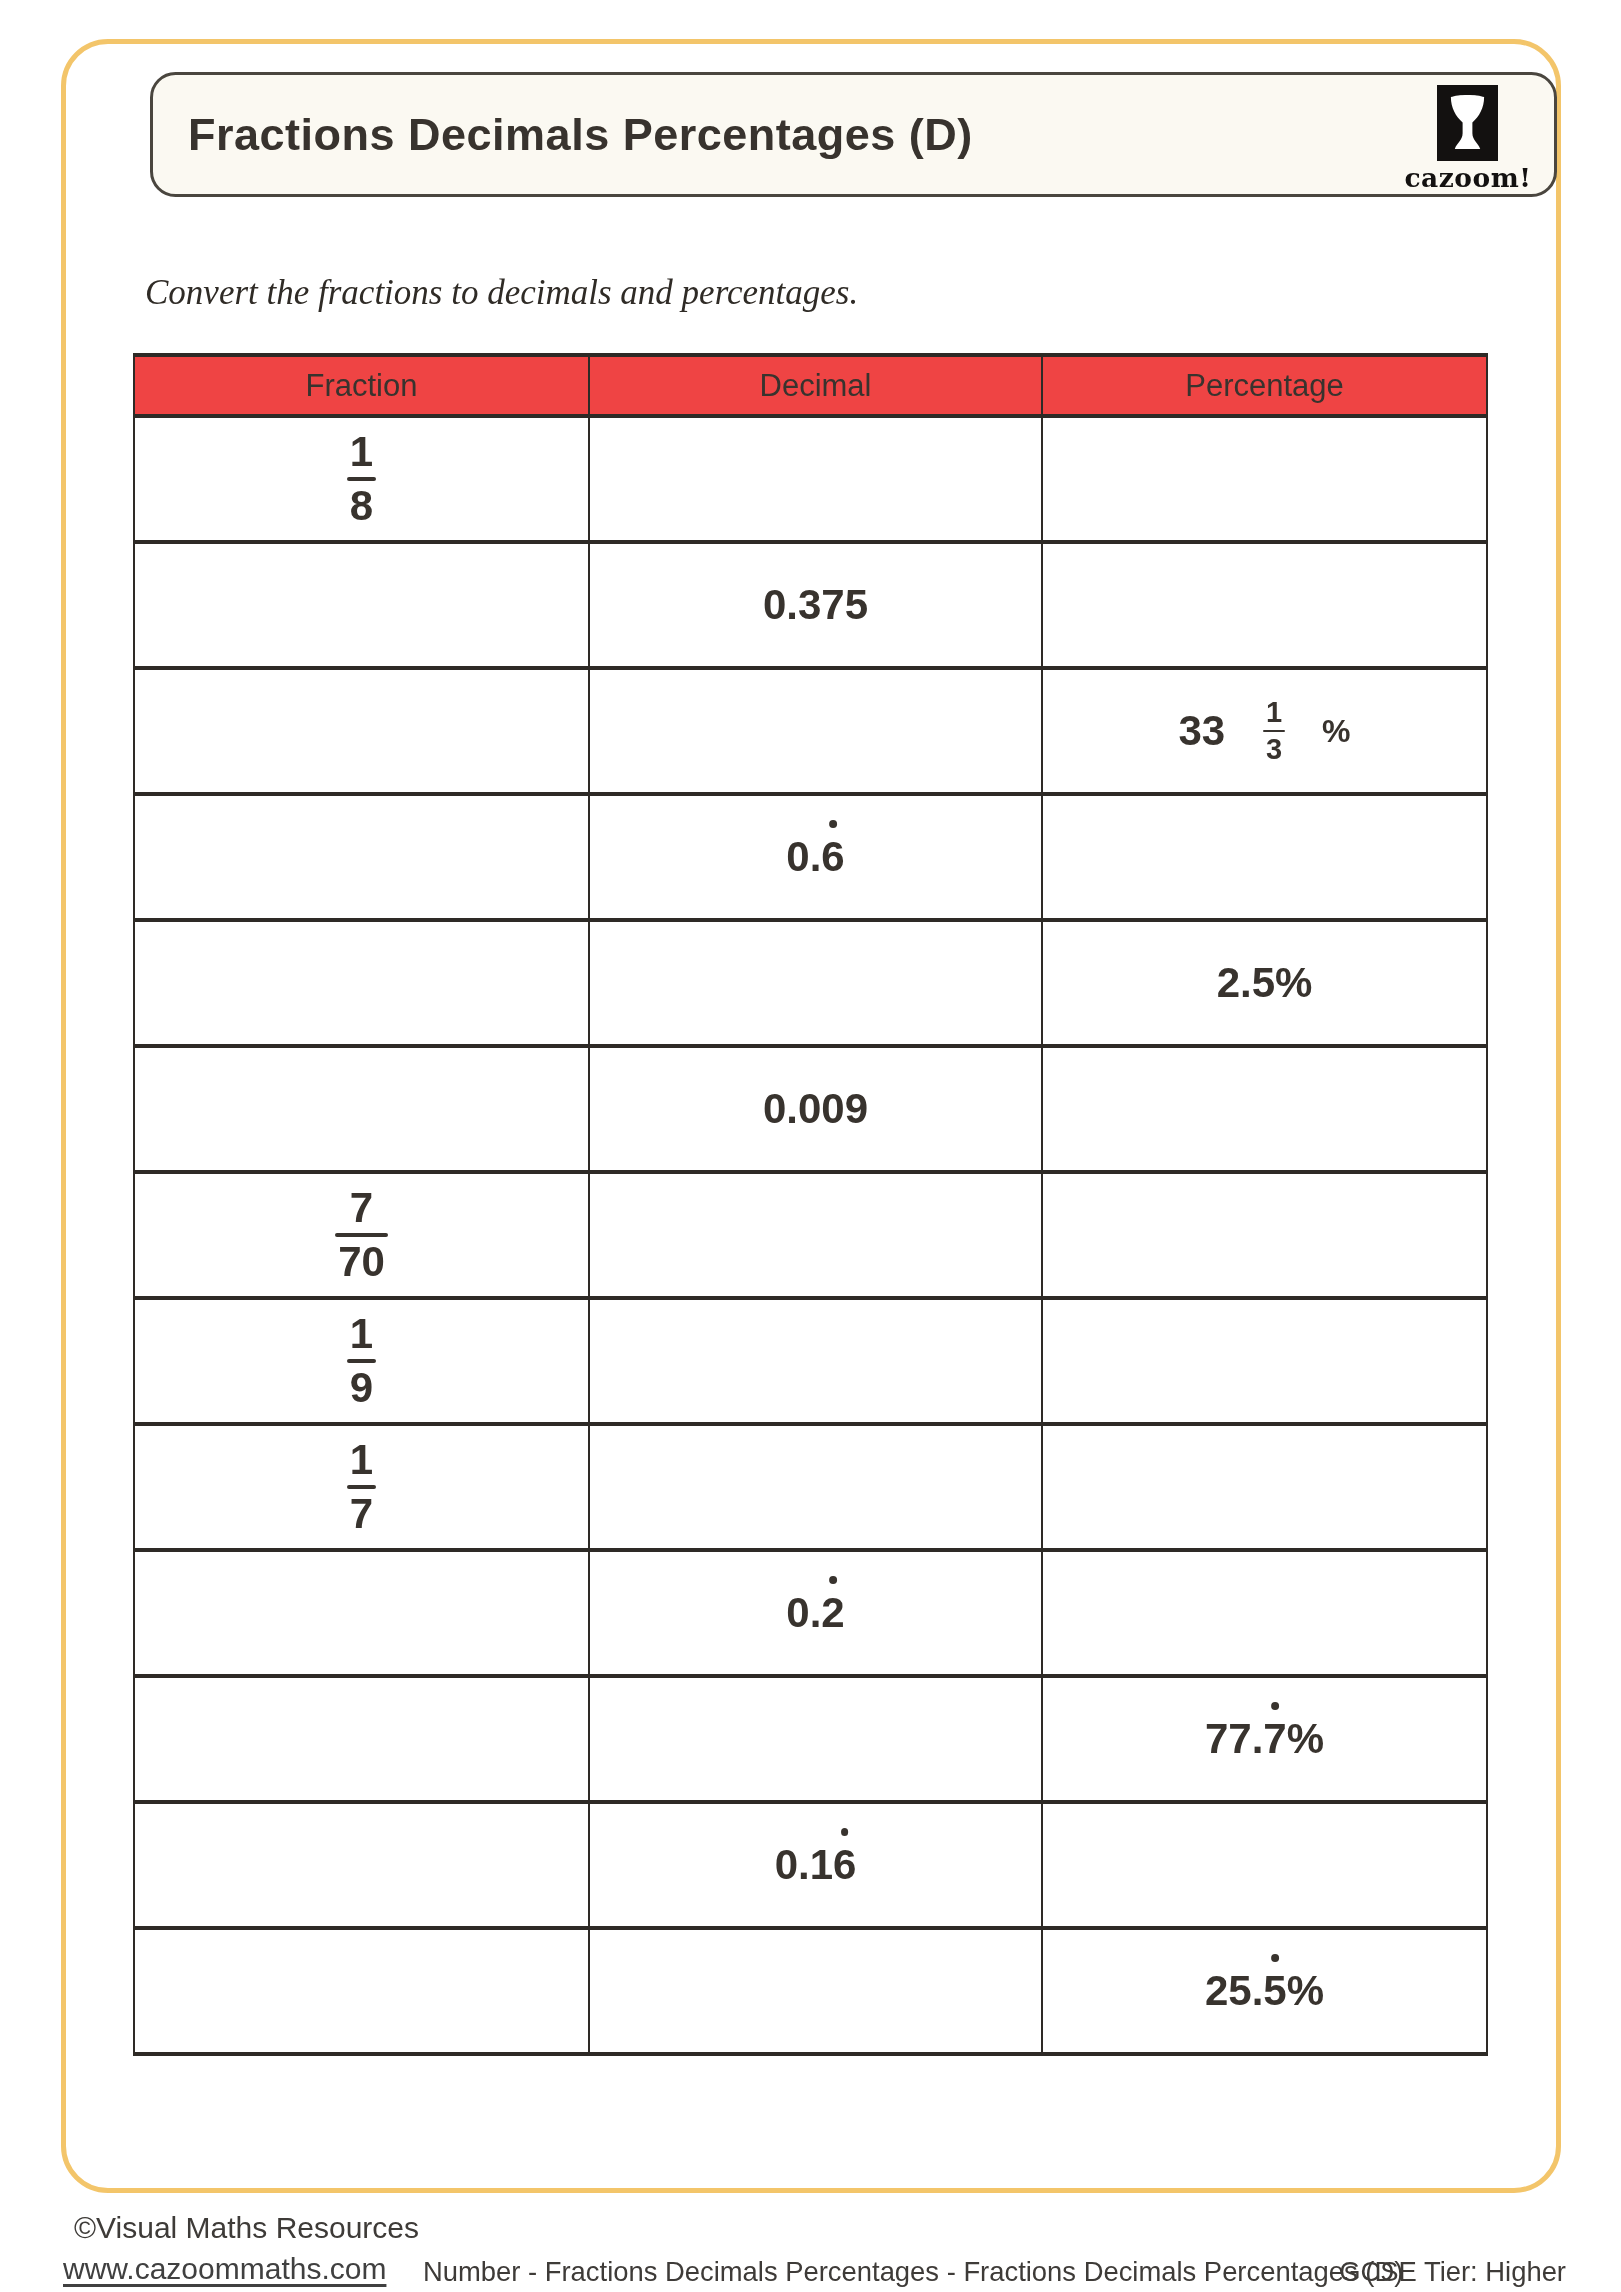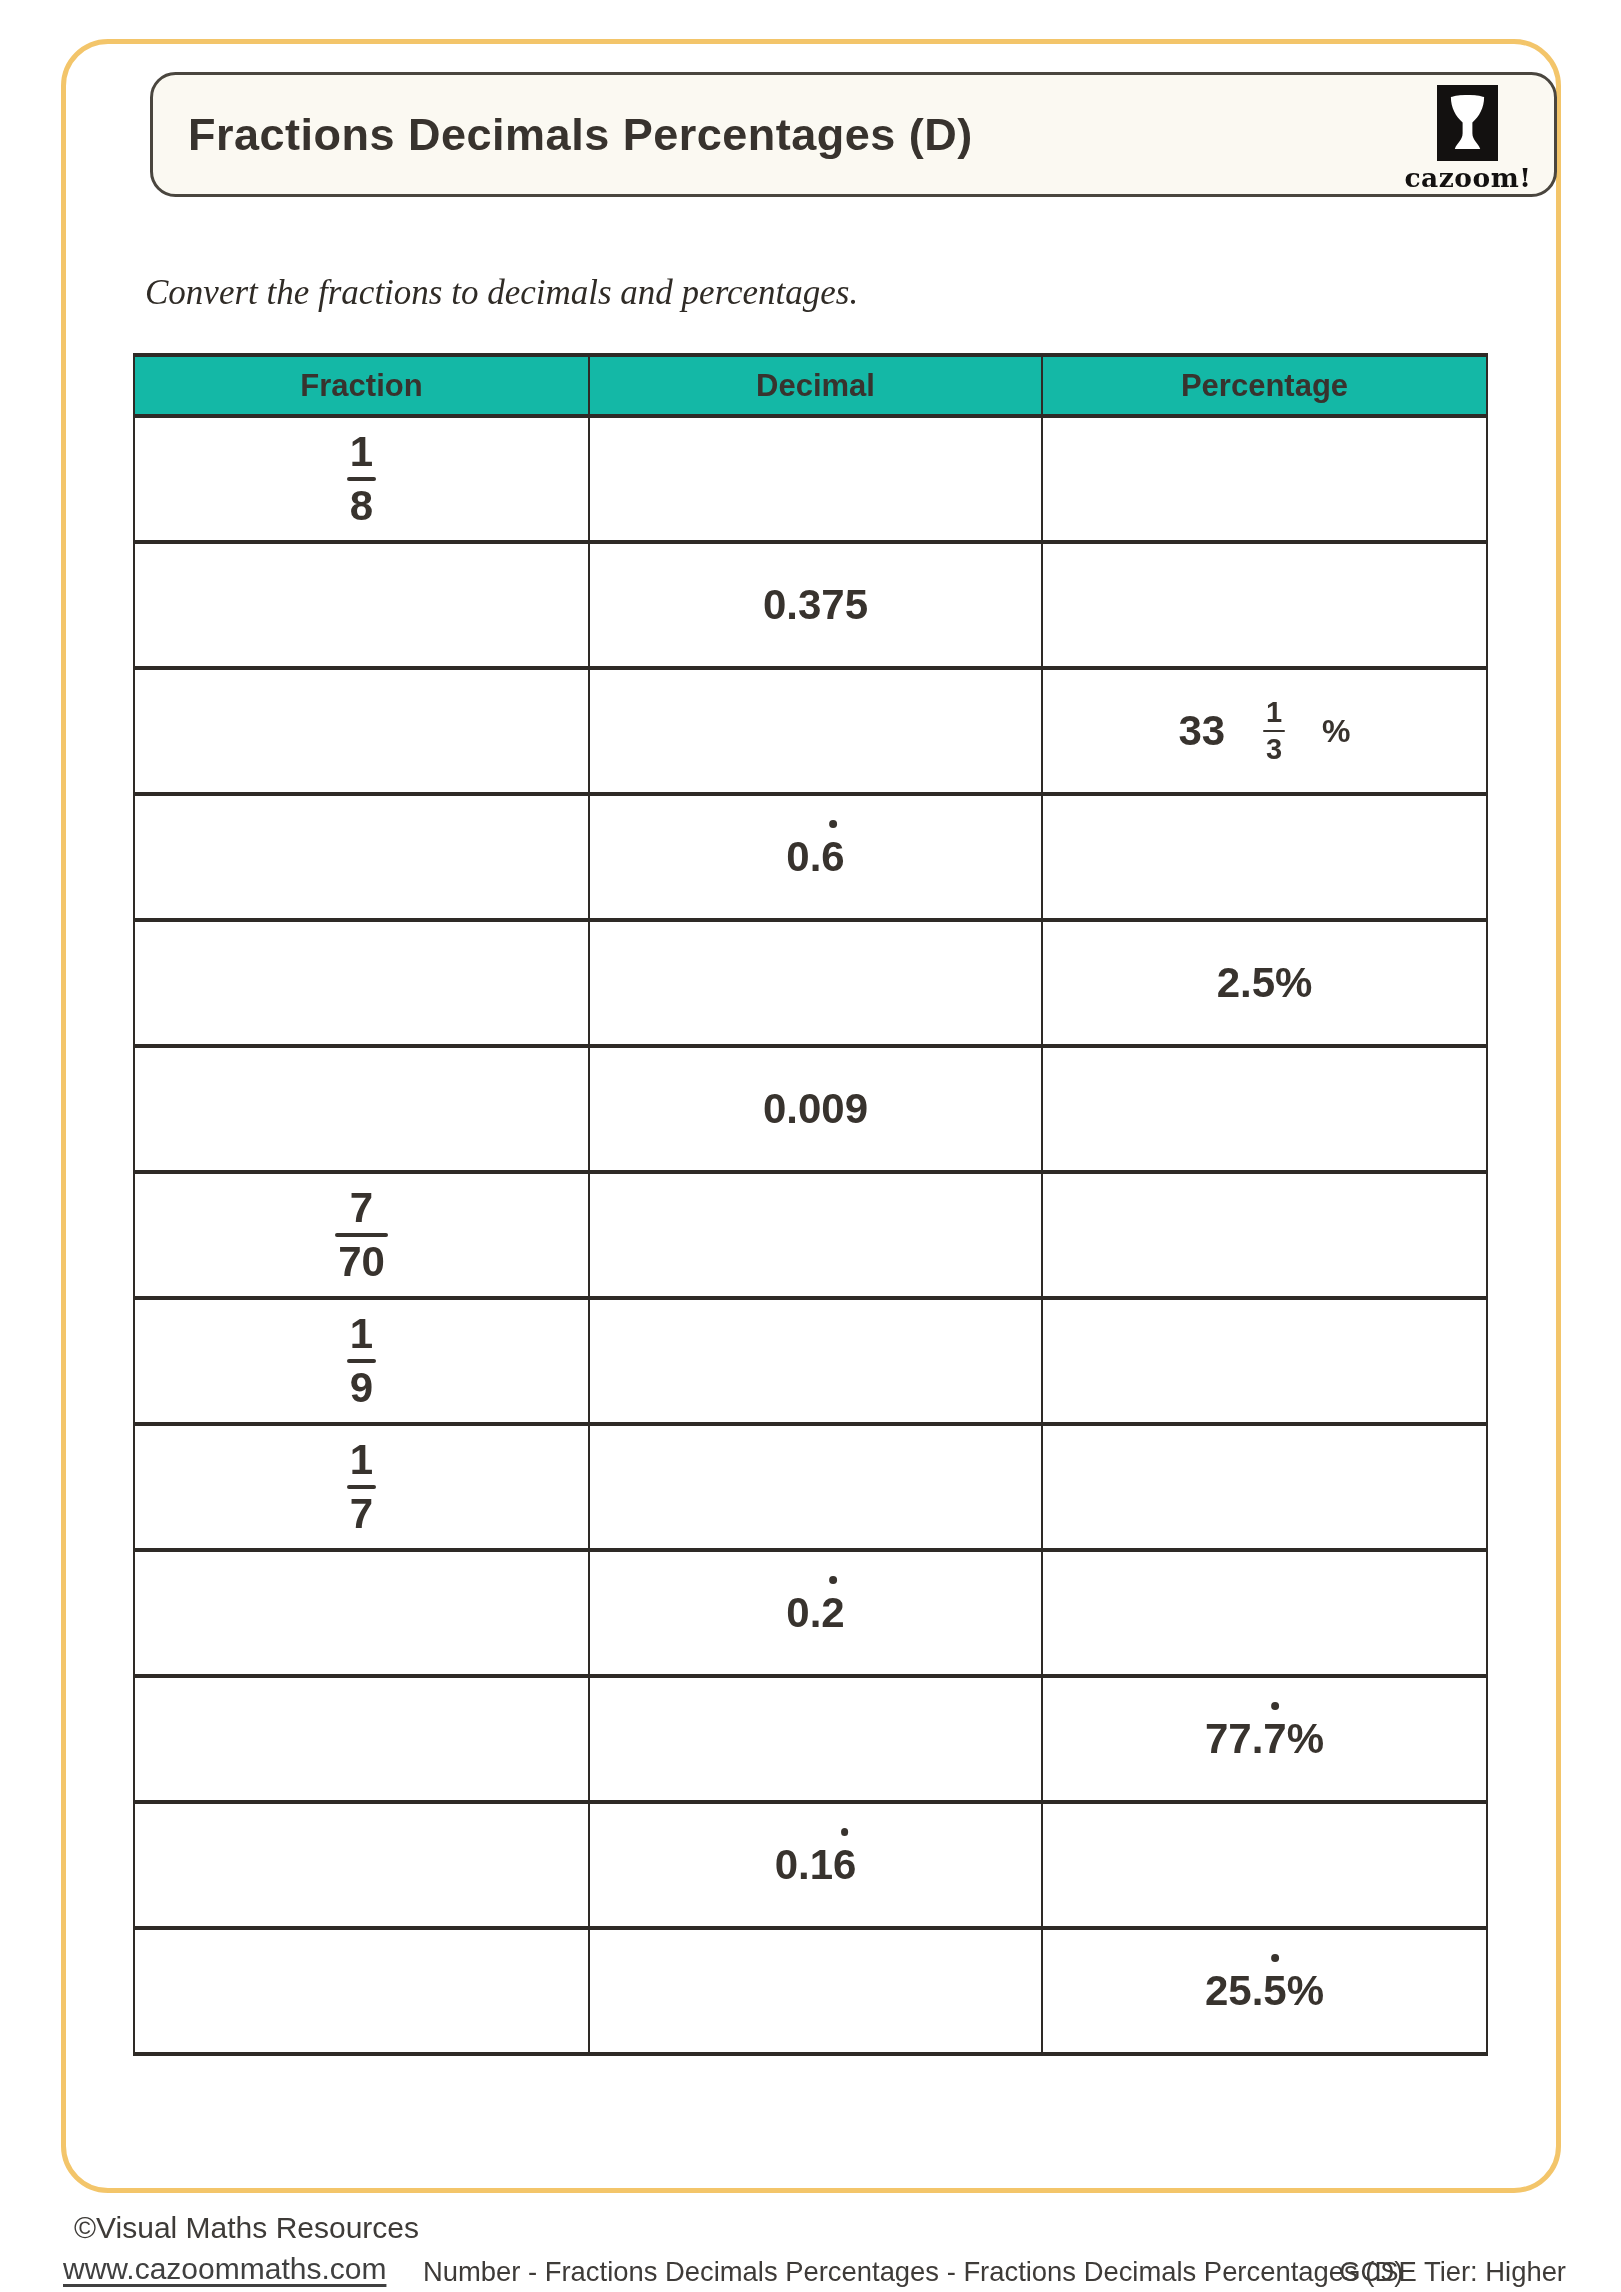--- a/index.html
+++ b/index.html
@@ -37,21 +37,21 @@
   }
   table.grid {
     position:absolute; left:133px; top:353px; width:1353px;
     border-collapse:collapse; table-layout:fixed;
   }
   .grid th, .grid td {
     border-left:2.9px solid #2E2A26; border-right:2.9px solid #2E2A26;
     border-top:4.9px solid #2E2A26; border-bottom:4.9px solid #2E2A26;
   }
   .grid th {
-    height:55px; background:#14b8a6; font-size:31px; font-weight:bold;
+    height:55px; background:#ef4444; font-size:31px; font-weight:normal;
     color:#38332E; text-align:center;
   }
   .grid td {
     height:120px; text-align:center; vertical-align:middle;
     font-size:42px; font-weight:bold; color:#38332E; background:#ffffff;
   }
   .frac {
     display:inline-flex; flex-direction:column; align-items:center;
     line-height:1; vertical-align:middle;
   }

